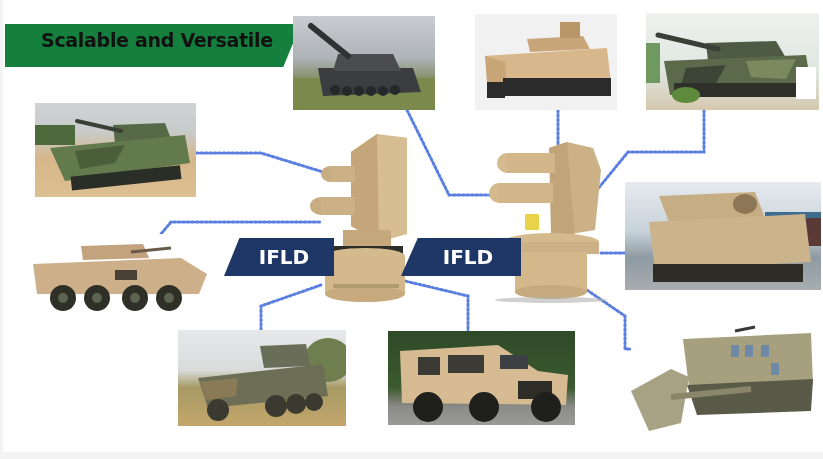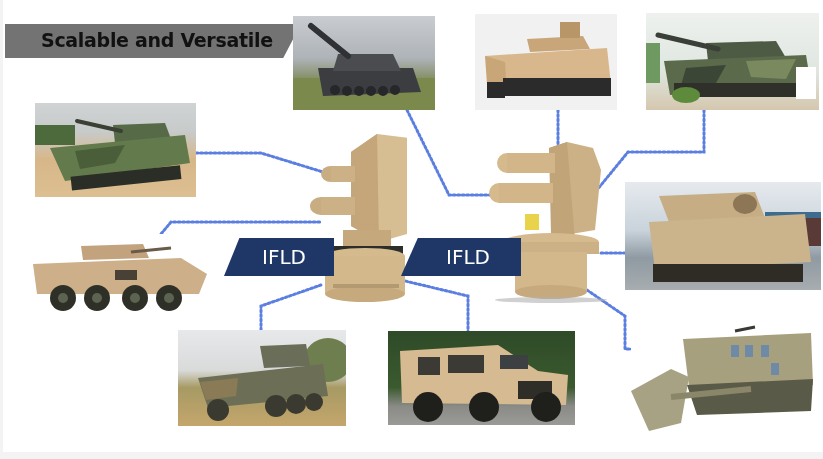--- a/index.html
+++ b/index.html
@@ -1,25 +1,25 @@
 <!DOCTYPE html>
 <html><head>
 <meta charset="utf-8">
 <style>
   * { box-sizing: border-box; margin: 0; padding: 0; }
   html, body { width: 823px; height: 459px; overflow: hidden; background: #f3f3f3; }
   body { font-family: "DejaVu Sans", sans-serif; position: relative; }
   .slide { position: absolute; left: 3px; top: 0; width: 820px; height: 452px; background: #ffffff; overflow: hidden; }
-  .title-banner { position: absolute; left: 2px; top: 24px; width: 296px; height: 34px; background: #737373;
+  .title-banner { position: absolute; left: 2px; top: 24px; width: 296px; height: 43px; background: #15803d;
     clip-path: polygon(0 0, 100% 0, 94% 100%, 0 100%); }
   .title-banner span { position: absolute; left: 36px; top: 5px; font-family: "DejaVu Sans", sans-serif; font-weight: bold;
     font-size: 19px; color: #111; letter-spacing: -0.3px; }
   svg.links { position: absolute; left: 0; top: 0; width: 820px; height: 452px; }
   .photo { position: absolute; overflow: hidden; }
-  .label-banner { position: absolute; height: 38px; background: #1f3766; color: #ffffff; font-weight: normal; font-size: 20px;
+  .label-banner { position: absolute; height: 38px; background: #1f3766; color: #ffffff; font-weight: bold; font-size: 20px;
     display: flex; align-items: center; justify-content: center; }
   .label-ifld { left: 221px; top: 238px; width: 110px; clip-path: polygon(14% 0, 100% 0, 100% 100%, 0 100%); padding-left: 10px; }
   .label-iflk { left: 398px; top: 238px; width: 120px; clip-path: polygon(14% 0, 100% 0, 100% 100%, 0 100%); padding-left: 14px; }
   .turret { position: absolute; }
 </style>
 </head>
 <body>
 
 <div class="slide">
 

